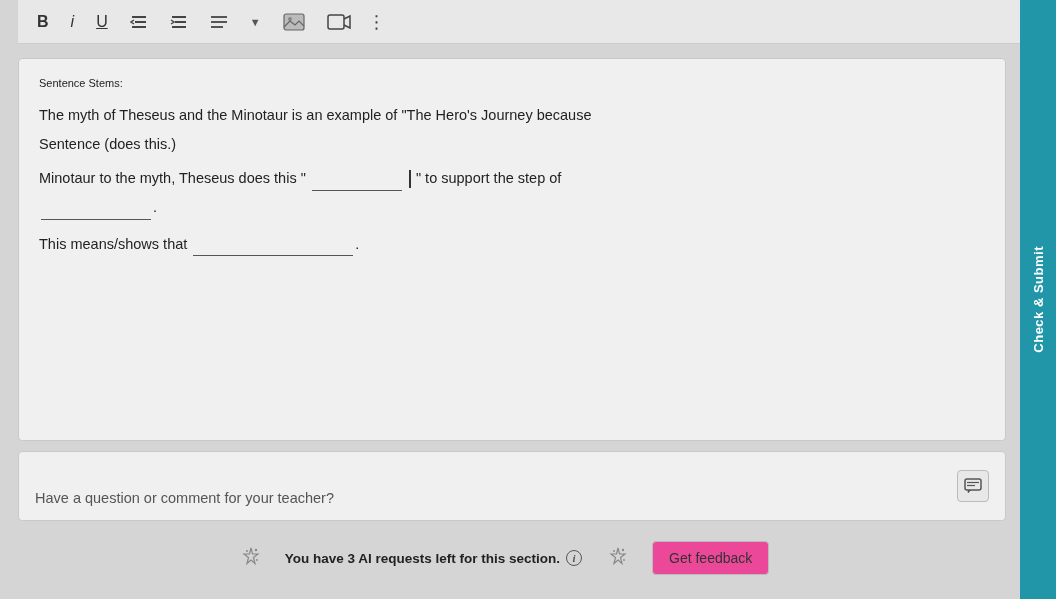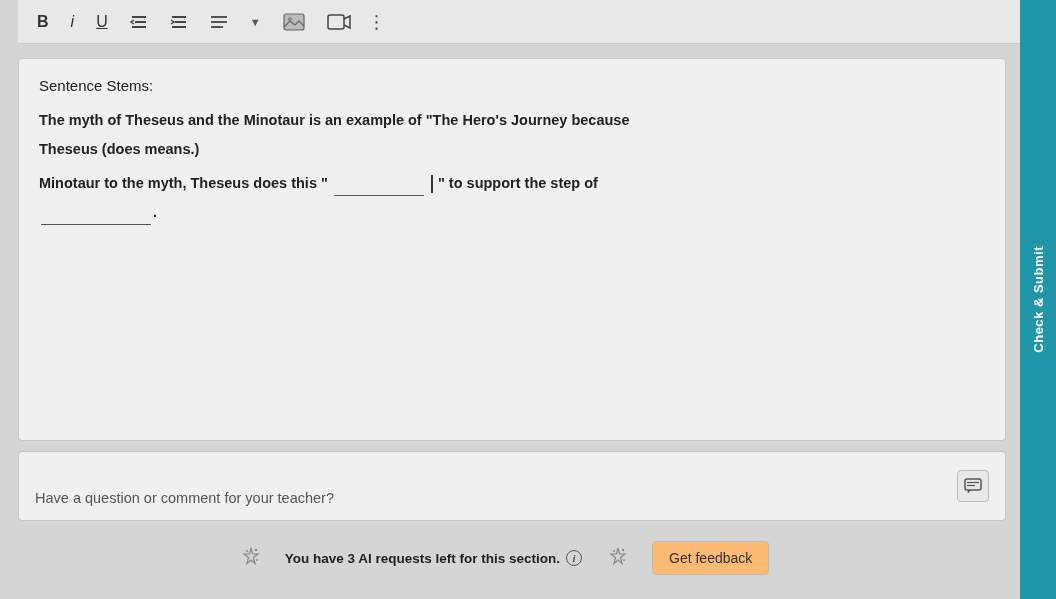--- a/index.html
+++ b/index.html
@@ -60,32 +60,31 @@
     .editor-box {
       background-color: #f0f0f0;
       border: 1px solid #c8c8c8;
       border-radius: 4px;
       padding: 18px 20px 24px 20px;
       flex: 1;
       position: relative;
     }
 
     .sentence-stems-label {
-      font-size: 15px;
+      font-size: 11px;
       color: #222;
       font-weight: 400;
       margin-bottom: 14px;
     }
 
     .sentence-line {
       font-size: 14.5px;
       color: #222;
       line-height: 1.7;
       margin-bottom: 4px;
-      font-weight: bold;
     }
 
     .blank-line {
       display: inline-block;
       width: 90px;
       border-bottom: 1px solid #555;
       vertical-align: bottom;
       margin: 0 2px;
     }
 
@@ -162,21 +161,21 @@
       align-items: center;
       justify-content: center;
       font-size: 11px;
       color: #555;
       cursor: pointer;
       font-style: italic;
       font-family: serif;
     }
 
     .get-feedback-btn {
-      background-color: #fdba74;
+      background-color: #ec4899;
       border: 1px solid #bbb;
       border-radius: 4px;
       padding: 8px 16px;
       font-size: 14px;
       color: #333;
       cursor: pointer;
       font-weight: 400;
     }
 
     .side-panel {
@@ -257,33 +256,37 @@
 
   <div class="content-area">
 
     <div class="editor-box">
       <div class="sentence-stems-label">Sentence Stems:</div>
 
       <div class="sentence-line">
         <span>The myth of Theseus and the Minotaur is an example of "The Hero's Journey because</span>
       </div>
       <div class="sentence-line" style="margin-bottom:10px;">
-        <span>Theseus  (does means.)</span>
+        <span>Sentence  (does this.)</span>
       </div>
 
       <div class="sentence-line">
         <span>Minotaur to the myth, Theseus does this "</span>
         <span class="blank-line"></span>
         <span class="cursor-block"></span>
         <span>" to support the step of</span>
       </div>
       <div class="sentence-line" style="margin-bottom:12px;">
         <span class="blank-line" style="width:110px;"></span><span>.</span>
       </div>
 
+      <div class="sentence-line">
+        <span>This means/shows that</span>
+        <span class="blank-line-long"></span><span>.</span>
+      </div>
     </div>
 
     <div class="comment-box">
       <span class="comment-text">Have a question or comment for your teacher?</span>
       <div class="comment-icon">
         <svg width="18" height="16" viewBox="0 0 18 16" fill="none">
           <rect x="1" y="1" width="16" height="11" rx="2" stroke="#555" stroke-width="1.5"></rect>
           <line x1="3" y1="4.5" x2="15" y2="4.5" stroke="#555" stroke-width="1.2"></line>
           <line x1="3" y1="7.5" x2="11" y2="7.5" stroke="#555" stroke-width="1.2"></line>
           <polyline points="4,12 4,15 7,12" fill="#555" stroke="#555" stroke-width="0.5"></polyline>

